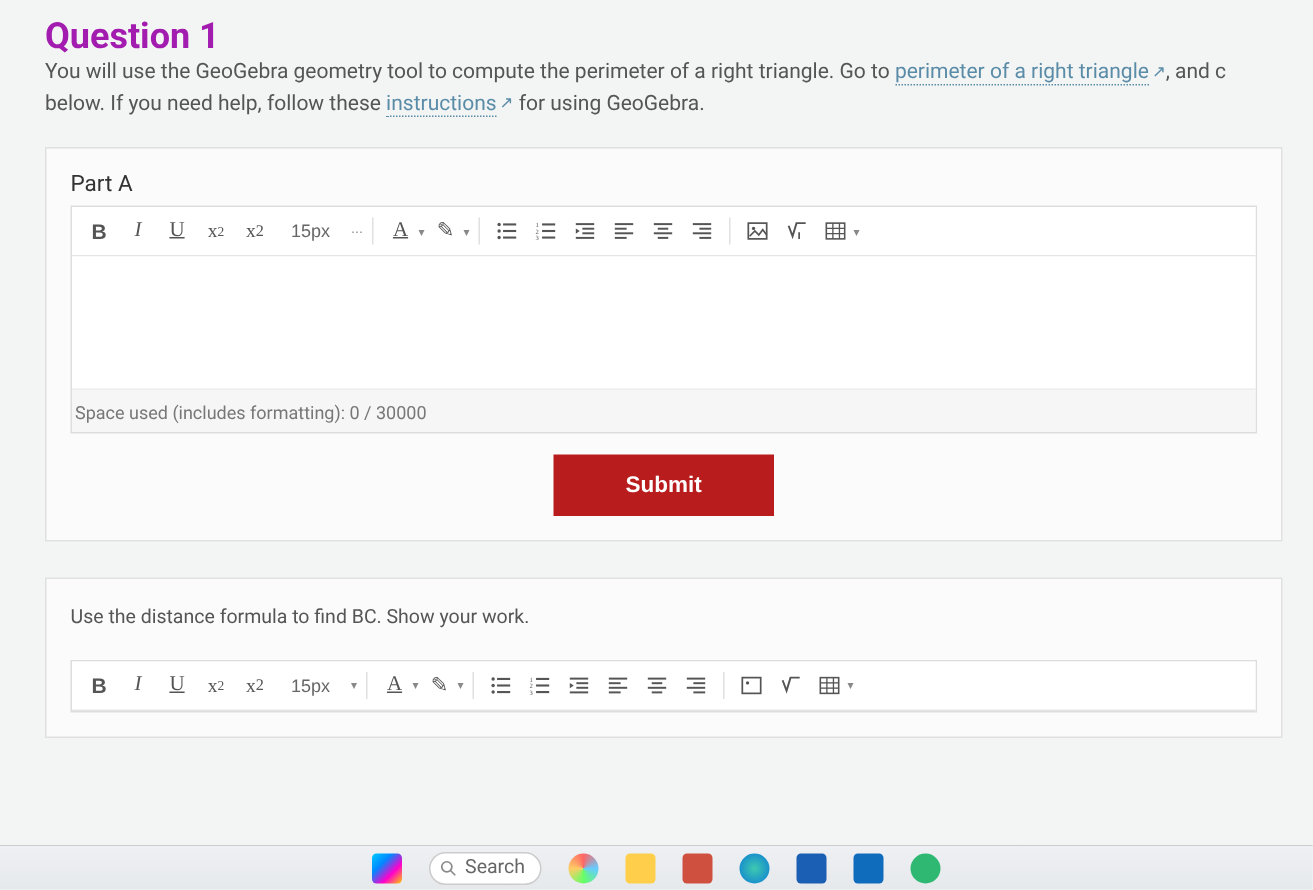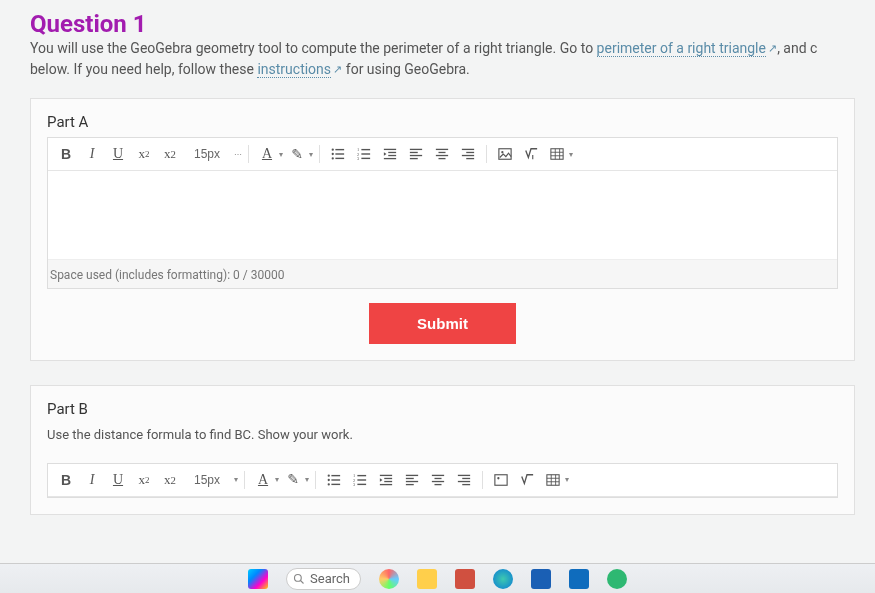--- a/index.html
+++ b/index.html
@@ -136,21 +136,21 @@
       padding: 8px 2px 6px 2px;
       background: #f6f6f6;
       border-top: 1px solid #eee;
     }
     .submit-row {
       display:flex;
       justify-content: center;
       padding-top: 14px;
     }
     .submit-btn {
-      background: #ef4444;
+      background: #b91c1c;
       color: #fff;
       border: none;
       font-size: 15px;
       font-weight: 600;
       padding: 12px 48px;
       cursor: pointer;
     }
     .taskbar {
       position: fixed;
       bottom: 0;
@@ -312,21 +312,20 @@
     <div class="editor-area" contenteditable="true" style=""></div>
     <div class="space-used">Space used (includes formatting): 0 / 30000</div>
   </div>
 
   <div class="submit-row">
     <button class="submit-btn">Submit</button>
   </div>
 </div>
 
 <div class="part-card">
-  <div class="part-title">Part B</div>
   <div class="prompt-line" style="color:#555;font-size:13px;">Use the distance formula to find BC. Show your work.</div>
 
   <div class="editor" style="margin-top:8px;">
     <div class="toolbar">
       <span class="tb-btn tb-bold">B</span>
       <span class="tb-btn tb-italic">I</span>
       <span class="tb-btn tb-under">U</span>
       <span class="tb-btn tb-sup">
           <span>x</span>
           <sup>2</sup>

